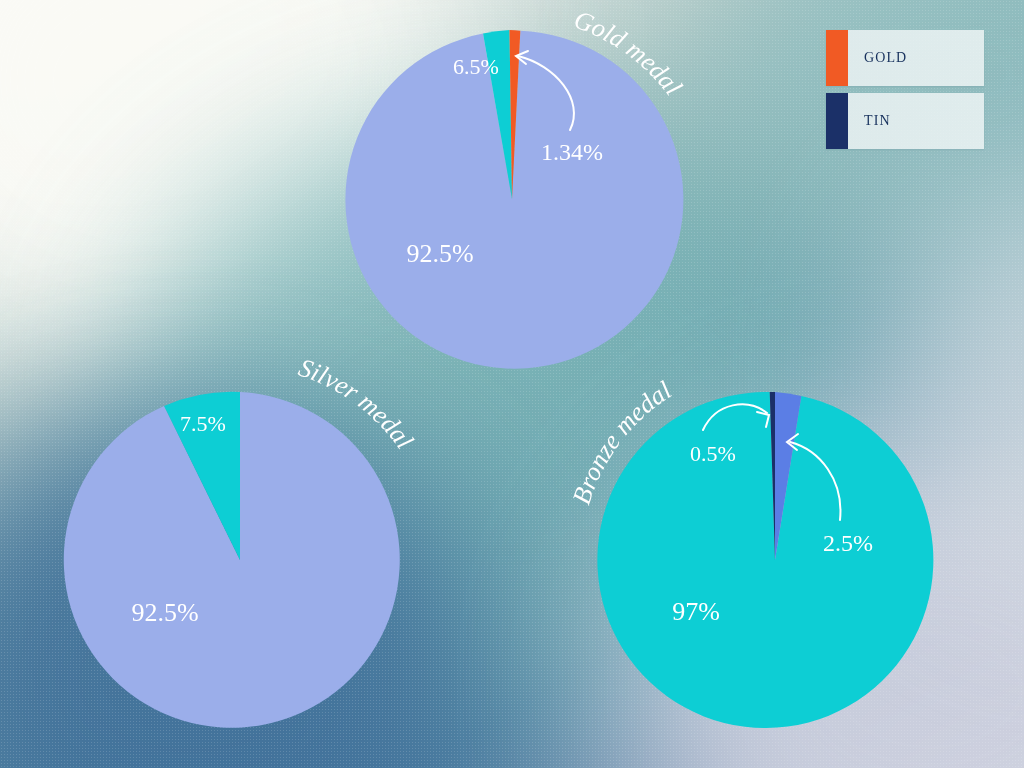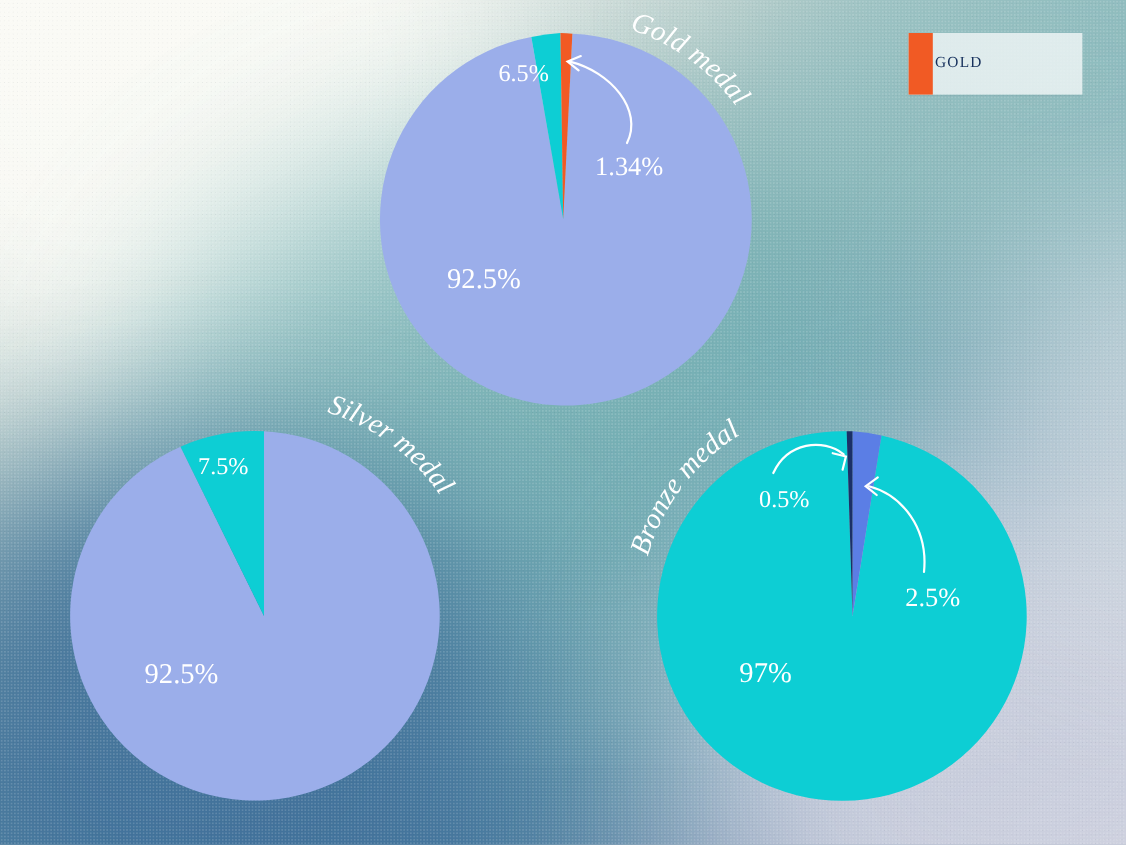--- a/index.html
+++ b/index.html
@@ -117,21 +117,21 @@
     box-shadow: 0 1px 2px rgba(40,70,90,.10);
   }
   .legend-swatch {
     width: 22px;
     flex: 0 0 22px;
   }
   .legend-text {
     flex: 1;
     display: flex;
     align-items: center;
-    padding-left: 2px;
+    padding-left: 16px;
     color: #16305c;
     font-family: "Liberation Serif", "DejaVu Serif", serif;
     font-size: 14px;
     letter-spacing: 1.1px;
   }
 </style>
 </head>
 <body>
 
 <div id="stage">
@@ -215,15 +215,19 @@
         <textPath href="#bronzeArc" startOffset="18%">Bronze medal</textPath>
       </text>
     </svg>
   </div>
 
   <div id="legend">
     <div class="legend-row">
       <div class="legend-swatch" style="background:#F15A24"></div>
       <div class="legend-text">GOLD</div>
     </div>
+    <div class="legend-row">
+      <div class="legend-swatch" style="background:#1B3068"></div>
+      <div class="legend-text">TIN</div>
+    </div>
   </div>
 
 </div>
 
 </body></html>

